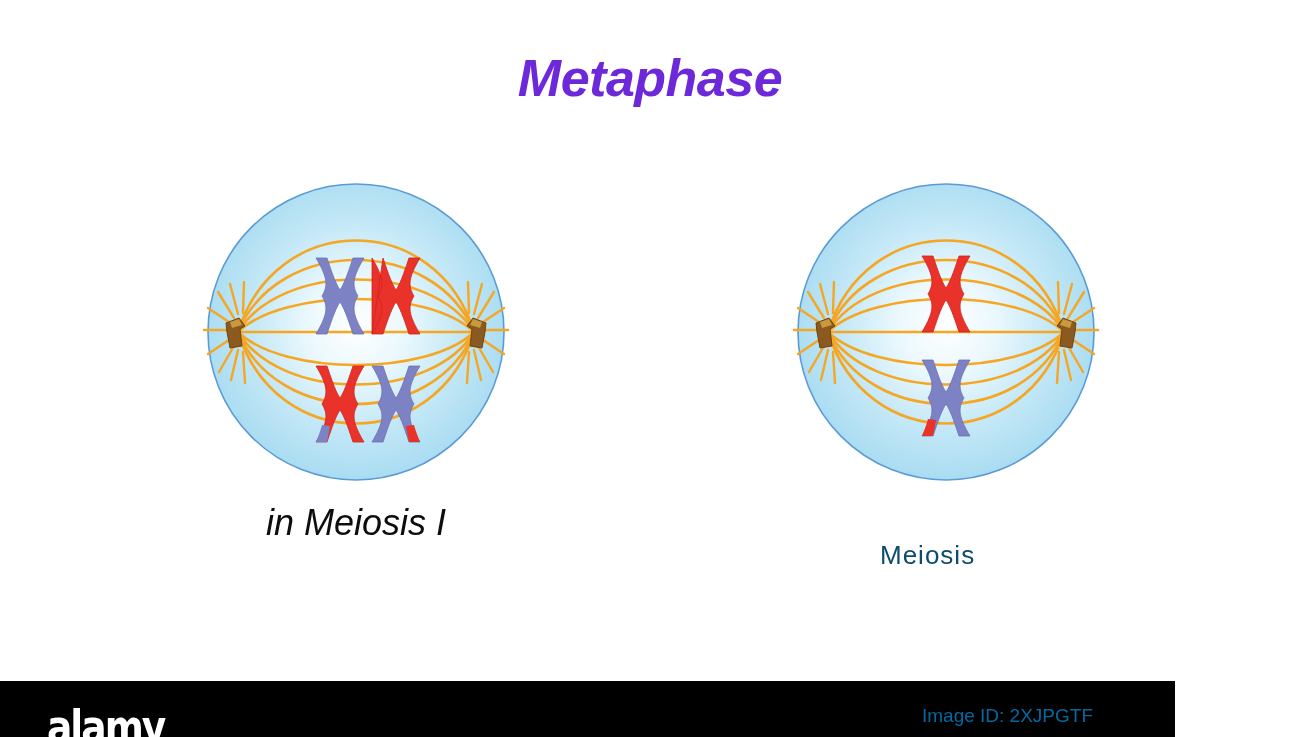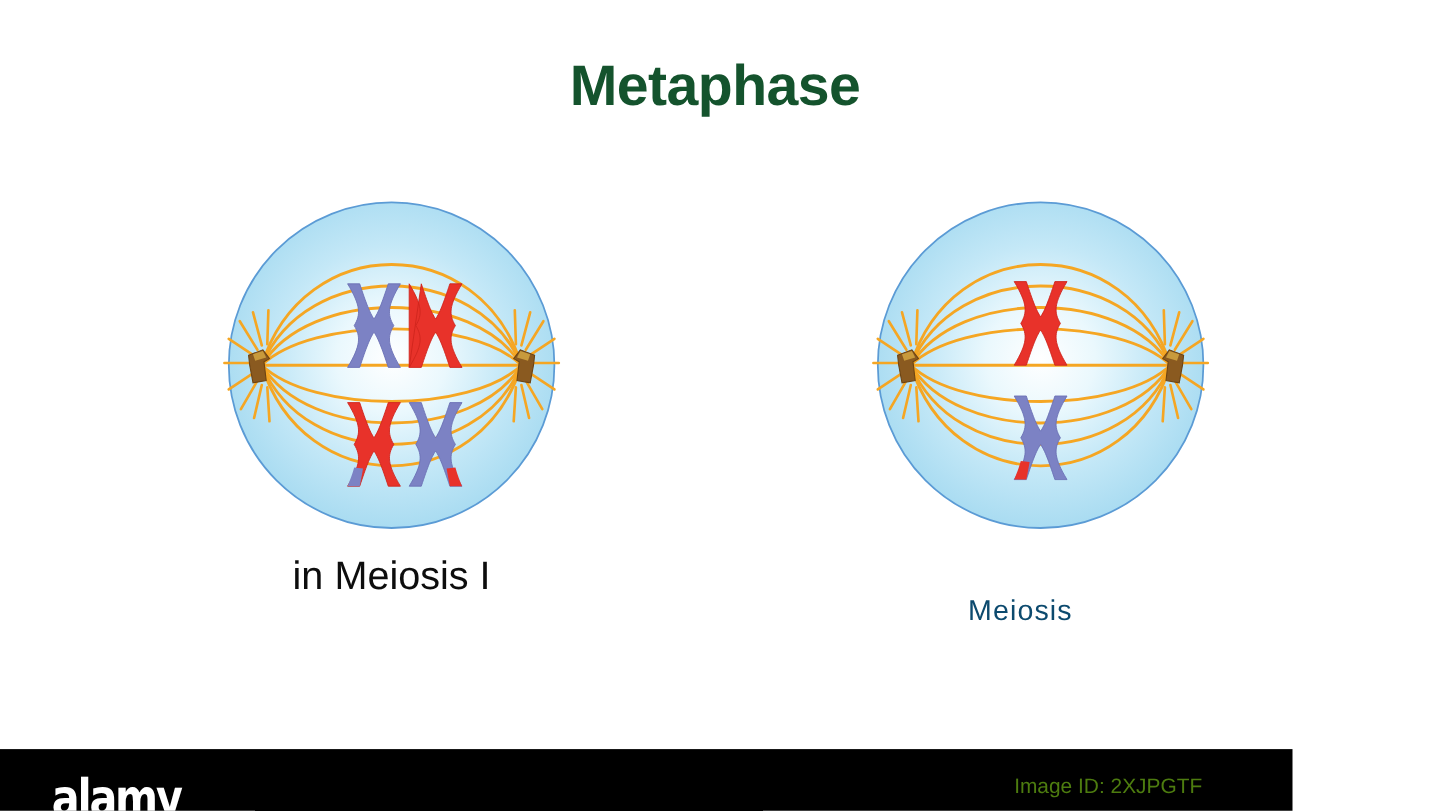--- a/index.html
+++ b/index.html
@@ -24,23 +24,24 @@
     background: #ffffff;
   }
 
   #page-title {
     position: absolute;
     left: 0; top: 52px;
     width: 1300px;
     text-align: center;
     font-size: 52px;
     font-weight: bold;
-    color: #14532d;
+    color: #6d28d9;
     letter-spacing: -0.5px;
     line-height: 1;
+    font-style: italic;
   }
 
   .cell-panel {
     position: absolute;
     top: 180px;
     width: 320px;
     height: 380px;
   }
   #panel-meiosis-1 { left: 196px; }
   #panel-meiosis-2 { left: 786px; }
@@ -54,20 +55,21 @@
   .cell-caption {
     position: absolute;
     top: 322px;
     left: 0;
     width: 320px;
     text-align: center;
     font-size: 36px;
     font-weight: normal;
     color: #0d0d0d;
     white-space: nowrap;
+    font-style: italic;
   }
 
   .watermark {
     position: absolute;
     top: 540px;
     left: 880px;
     font-size: 26px;
     color: #0c4a6e;
     letter-spacing: 1px;
     pointer-events: none;
@@ -94,21 +96,21 @@
     letter-spacing: -2.5px;
     transform: scaleX(0.80);
     transform-origin: left center;
     line-height: 1;
   }
   #footer-right {
     position: absolute;
     right: 82px;
     top: 21px;
     text-align: right;
-    color: #4d7c0f;
+    color: #0369a1;
   }
   #image-id {
     font-size: 19px;
     font-weight: normal;
     line-height: 1.45;
   }
   #site-url {
     font-size: 22px;
     font-weight: bold;
     line-height: 1.35;

